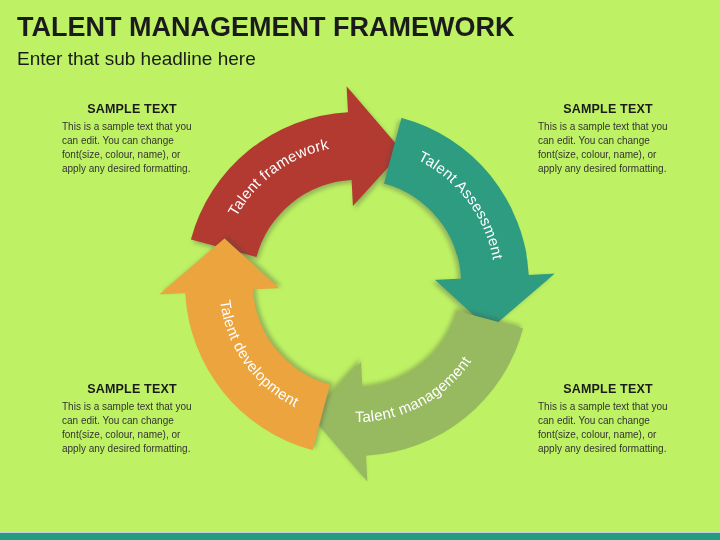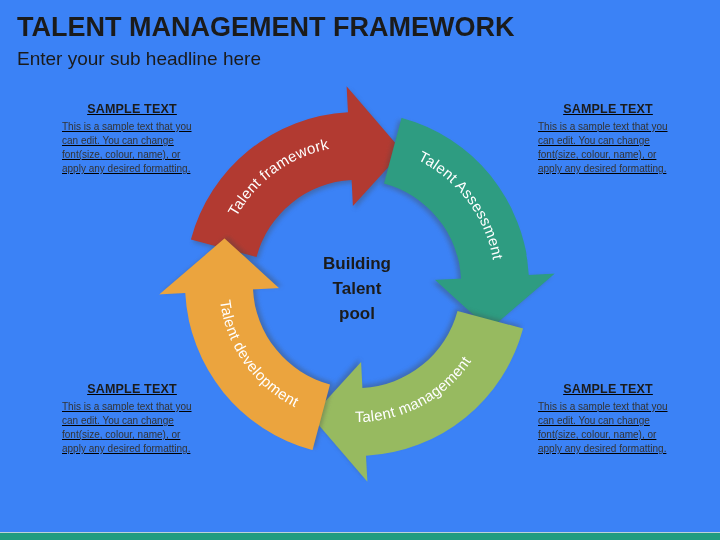--- a/index.html
+++ b/index.html
@@ -1,29 +1,29 @@
 <!DOCTYPE html>
 <html><head>
 <meta charset="utf-8">
 <style>
   html,body{margin:0;padding:0;}
   body{
     width:720px;height:540px;overflow:hidden;background:#ffffff;position:relative;
     font-family:"Liberation Sans","DejaVu Sans",sans-serif;
   }
-  .slide{position:absolute;inset:0;background:#3b82f6;}
+  .slide{position:absolute;inset:0;background:#bef264;}
   .slide-title{
     position:absolute;left:17px;top:12px;margin:0;
     font-size:27px;font-weight:bold;color:#1b1b1b;letter-spacing:0px;white-space:nowrap;
   }
   .slide-subtitle{
     position:absolute;left:17px;top:48px;
     font-size:19px;color:#1b1b1b;white-space:nowrap;
   }
-  .sample-block{position:absolute;width:140px;text-decoration:underline;}
+  .sample-block{position:absolute;width:140px;}
   .sample-block .heading{
     text-align:center;font-size:12.5px;font-weight:bold;color:#1b1b1b;margin-bottom:4px;
     letter-spacing:0.2px;
   }
   .sample-block .body{
     font-size:10px;line-height:14px;color:#333333;white-space:pre-line;text-align:left;
   }
   .sb-tl{left:62px;top:102px;}
   .sb-tr{left:538px;top:102px;}
   .sb-bl{left:62px;top:382px;}
@@ -42,21 +42,21 @@
     position:absolute;left:0;bottom:0;width:720px;height:7px;
     border-top:1px solid #bdd3d9;
   }
 </style>
 </head>
 <body>
 
 <div class="slide">
 
   <h1 class="slide-title">TALENT MANAGEMENT FRAMEWORK</h1>
-  <div class="slide-subtitle">Enter your sub headline here</div>
+  <div class="slide-subtitle">Enter that sub headline here</div>
 
   <div class="sample-block sb-tl">
     <div class="heading">SAMPLE TEXT</div>
     <div class="body">This is a sample text that you
 can edit. You can change
 font(size, colour, name), or
 apply any desired formatting.</div>
   </div>
   <div class="sample-block sb-tr">
     <div class="heading">SAMPLE TEXT</div>
@@ -108,18 +108,15 @@
       </text>
       <text>
         <textPath href="#tp-green" startOffset="8%">Talent management</textPath>
       </text>
       <text>
         <textPath href="#tp-orange" startOffset="3%">Talent development</textPath>
       </text>
     </g>
   </svg>
 
-  <div class="center-label">Building
-Talent
-pool</div>
 
   <div class="footer-bar" style="background: rgb(33, 156, 128);"></div>
 </div>
 
 </body></html>

